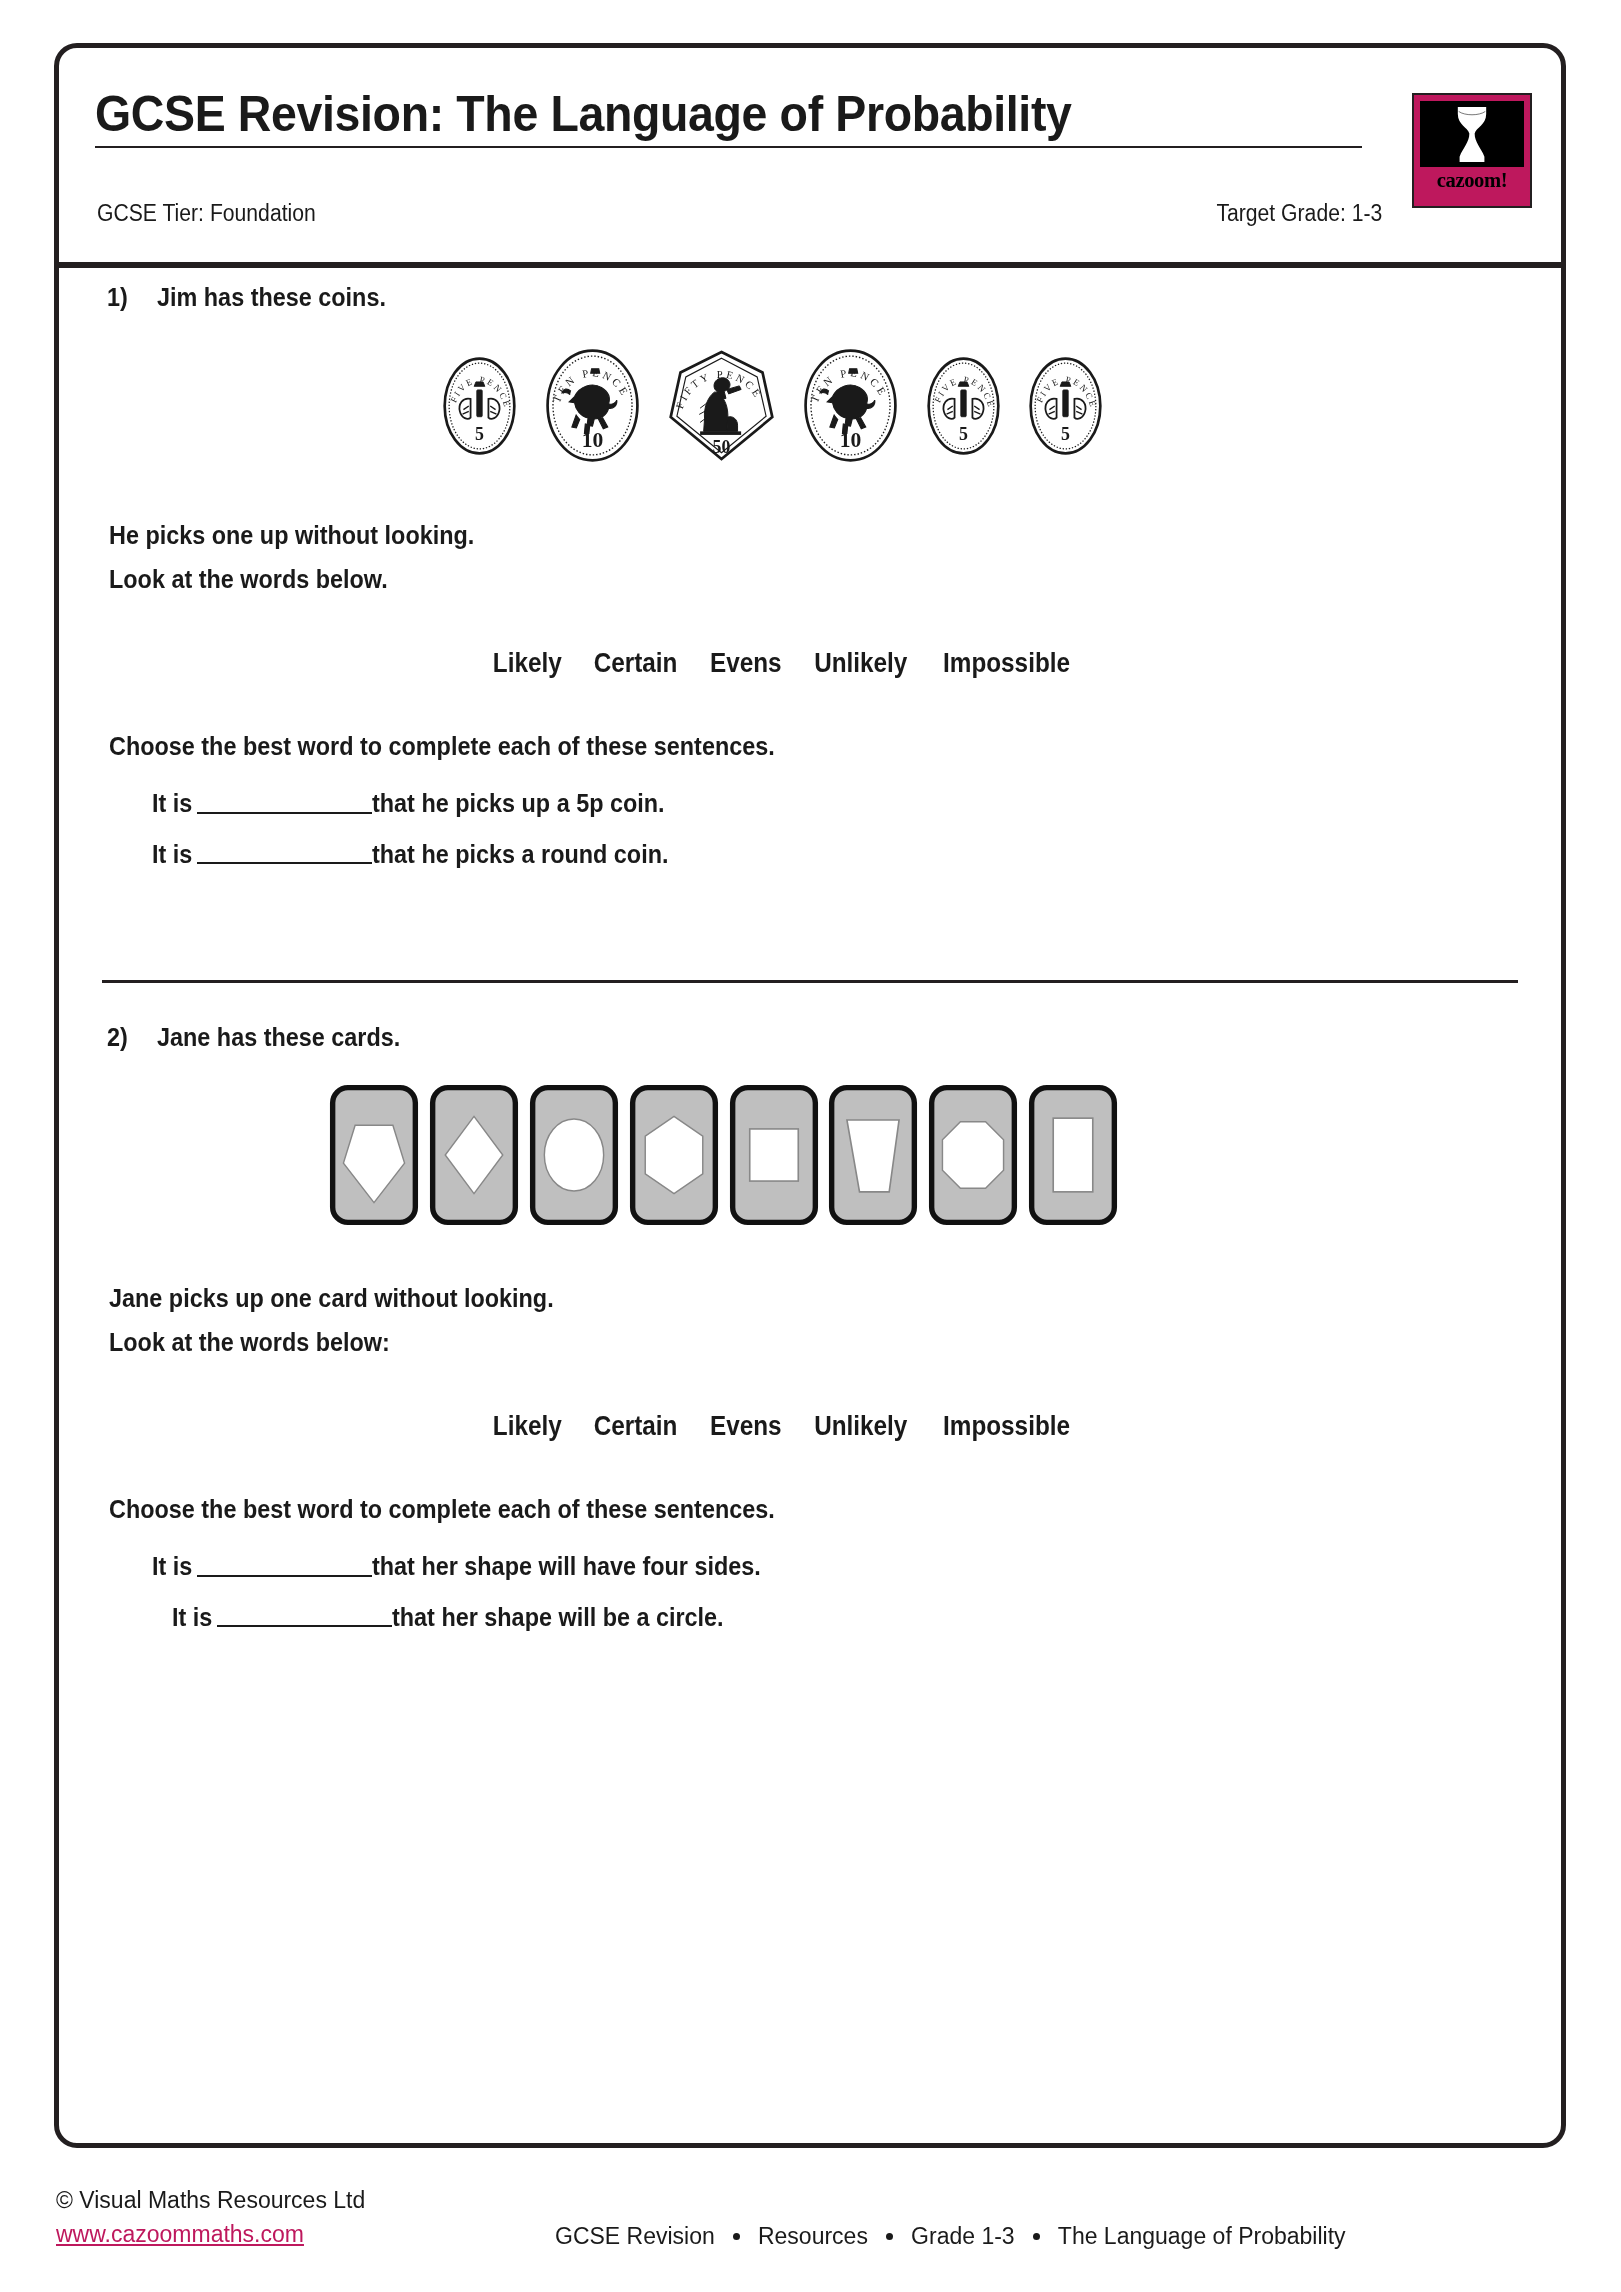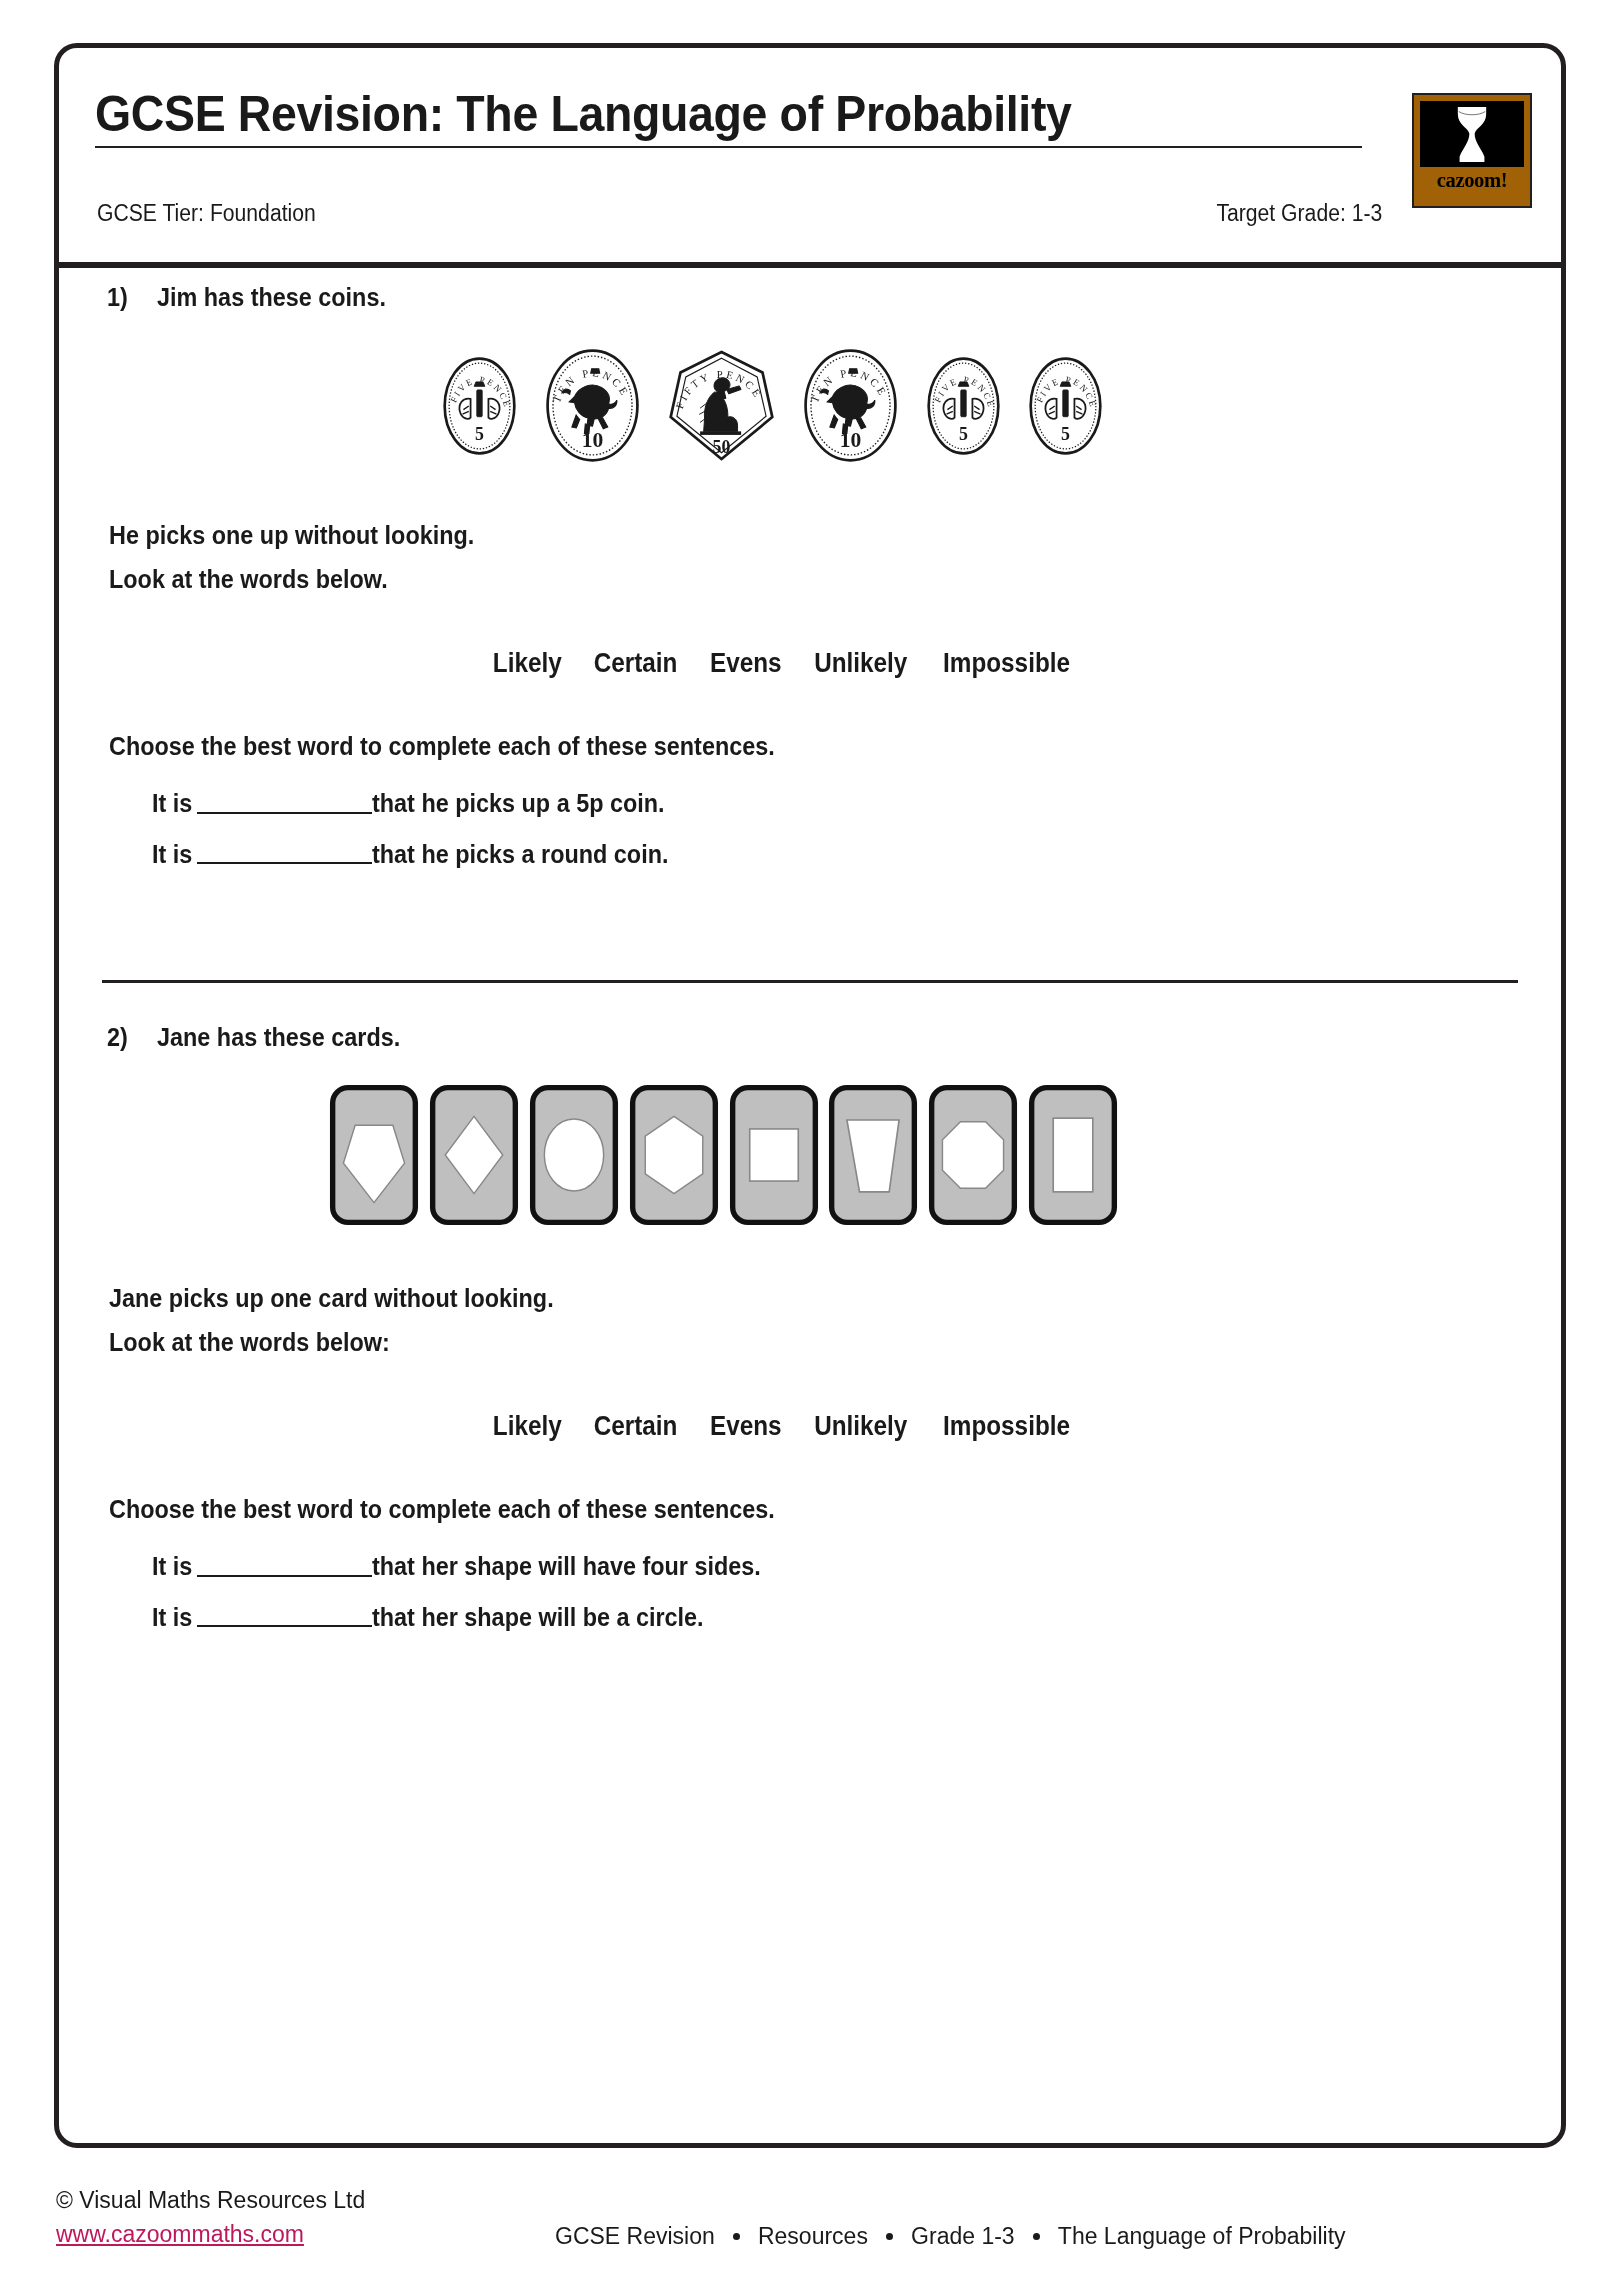--- a/index.html
+++ b/index.html
@@ -83,21 +83,21 @@
   .sub-text.right { transform-origin: right center; }
 
   
   #logo-box {
     position: absolute;
     right: 29px;
     top: 29px;
     width: 120px;
     height: 115px;
     border: 2.7px solid #231f20;
-    background: #a16207;
+    background: #be185d;
     box-sizing: border-box;
     padding: 6.3px;
   }
   #logo-mark {
     width: 100%;
     height: 66px;
     background: #000000;
     position: relative;
     display: block;
   }
@@ -506,21 +506,21 @@
         <span class="word">Impossible</span>
       </div>
 
       <div class="body-text" style="margin-top:54px;">
         <span>Choose the best word to complete each of these sentences.</span>
       </div>
 
       <div class="fill-line" style="margin-top:29px;">
         <span class="seg">It is</span><span class="blank"></span><span class="seg">that her shape will have four sides.</span>
       </div>
-      <div class="fill-line" style="margin-top:19.7px;">
+      <div class="fill-line" style="margin-top:19.7px;margin-left:20px;">
         <span class="seg">It is</span><span class="blank"></span><span class="seg">that her shape will be a circle.</span>
       </div>
     </div>
 
   </div>
 </div>
 
 <div id="footer">
   <div id="footer-left">
     <span class="copy">© Visual Maths Resources Ltd</span>

